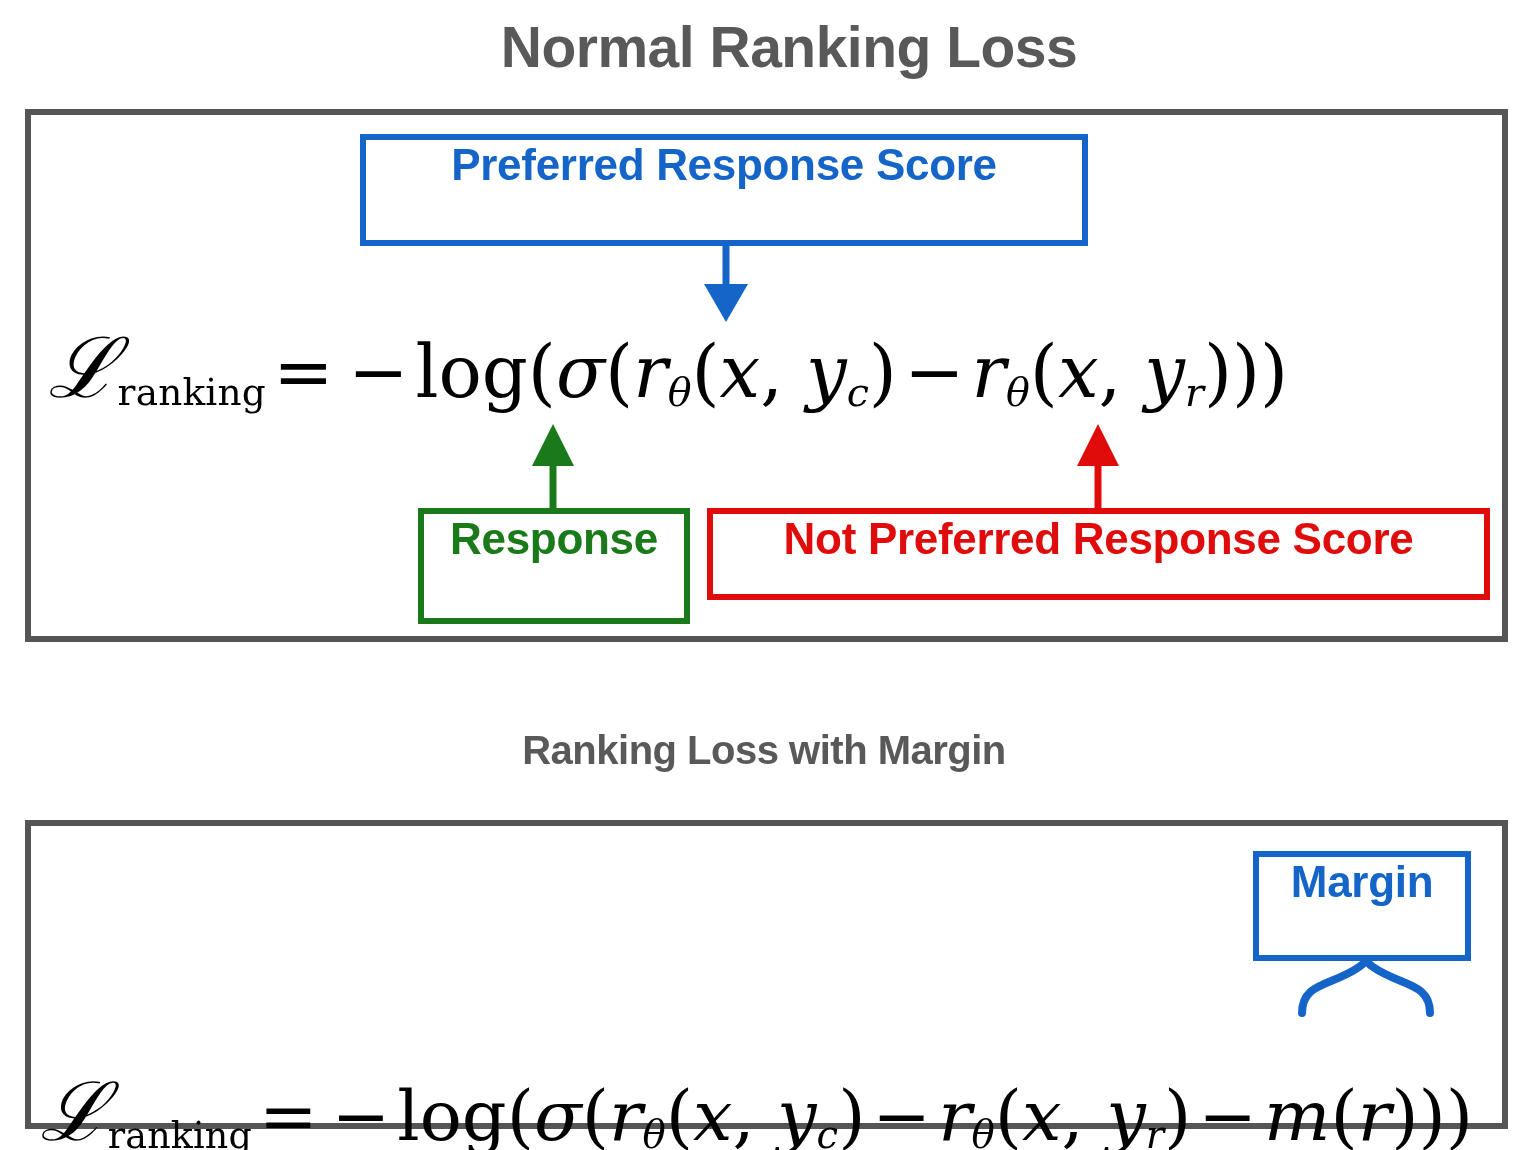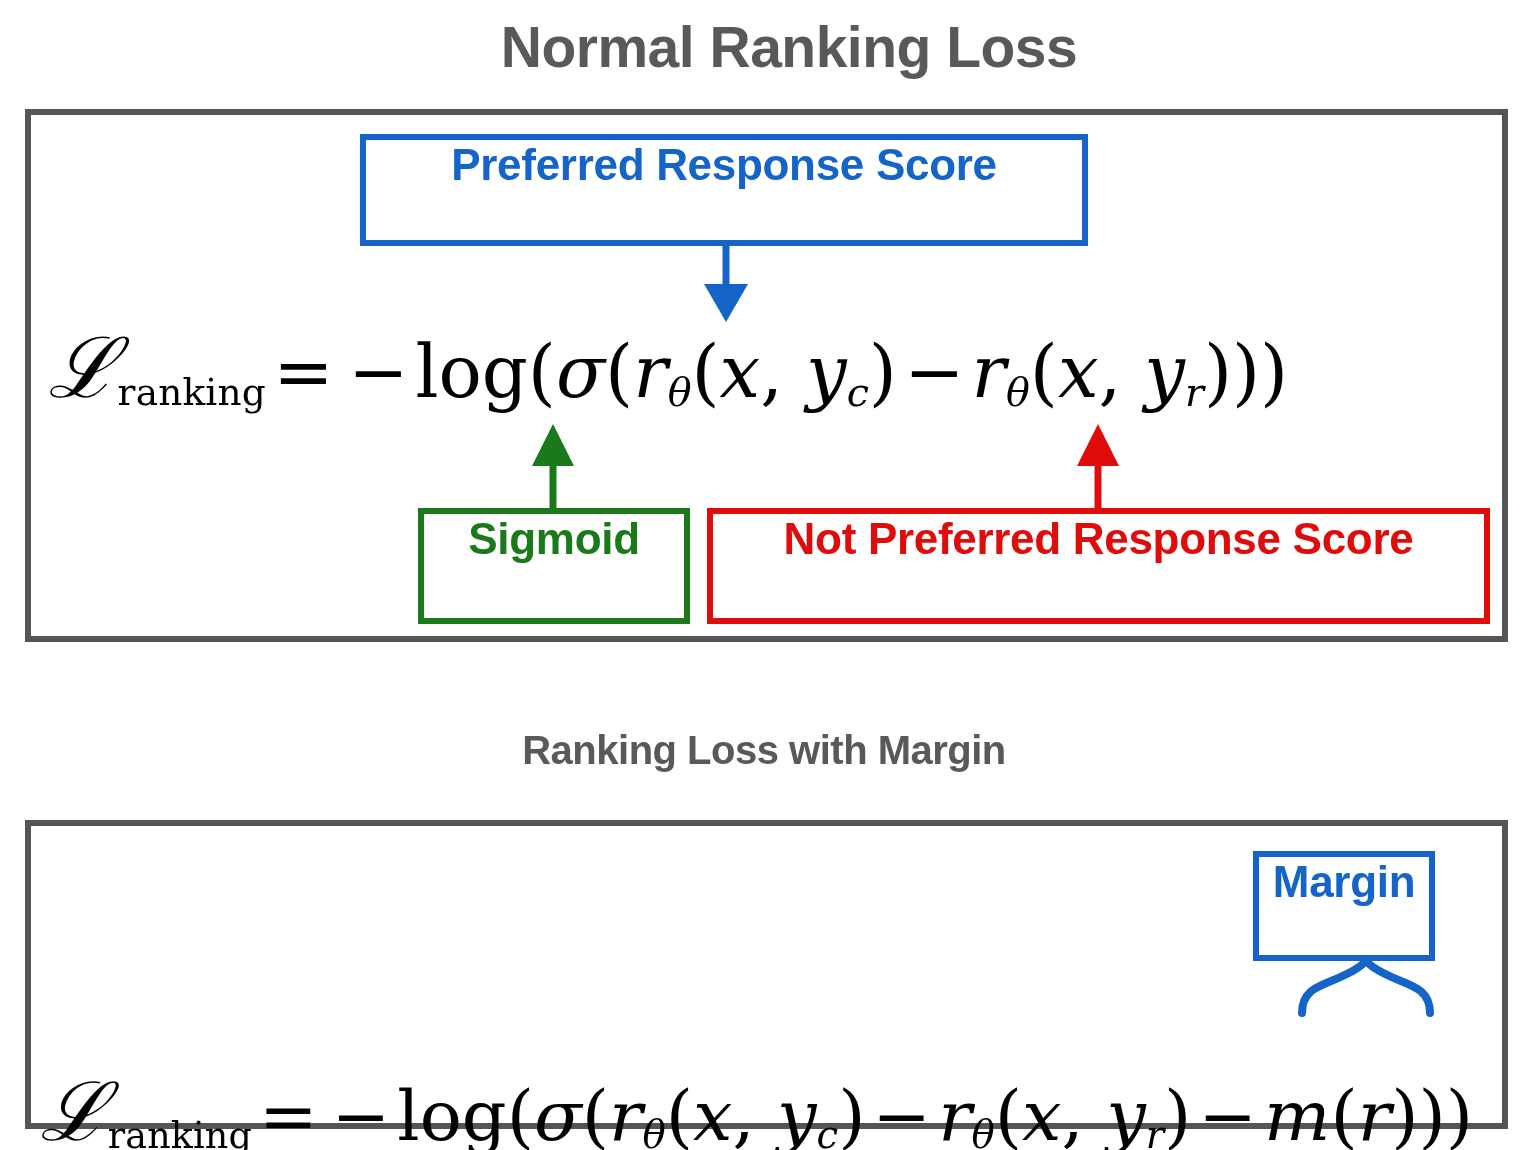--- a/index.html
+++ b/index.html
@@ -89,25 +89,25 @@
   }
   #box-preferred {
     left: 360px; top: 134px; width: 728px; height: 112px;
     border: 6px solid #1565C8; color: #1565C8; font-size: 44px;
   }
   #box-sigmoid {
     left: 418px; top: 508px; width: 272px; height: 116px;
     border: 6px solid #1A7A1A; color: #1A7A1A; font-size: 44px;
   }
   #box-notpreferred {
-    left: 707px; top: 508px; width: 783px; height: 116px;
+    left: 707px; top: 508px; width: 783px; height: 92px;
     border: 6px solid #E00C0C; color: #E00C0C; font-size: 44px;
   }
   #box-margin {
-    left: 1253px; top: 851px; width: 182px; height: 110px;
+    left: 1253px; top: 851px; width: 218px; height: 110px;
     border: 6px solid #1565C8; color: #1565C8; font-size: 44px;
   }
 
   
   #connectors {
     position: absolute;
     left: 0; top: 0;
     width: 1528px; height: 1150px;
     pointer-events: none;
   }
@@ -119,21 +119,21 @@
 
 <div class="panel" id="panel-normal"></div>
 
 <div class="formula" id="formula-normal"><span class="cal">ℒ</span><span class="sub">ranking</span><span class="op">=</span><span class="op">−</span><span class="rm">log</span><span class="paren">(</span><span class="it">σ</span><span class="paren">(</span><span class="it">r</span><span class="subi">θ</span><span class="paren">(</span><span class="it">x</span><span class="rm">,</span>&nbsp;<span class="it">y</span><span class="subi">c</span><span class="paren">)</span><span class="op">−</span><span class="it">r</span><span class="subi">θ</span><span class="paren">(</span><span class="it">x</span><span class="rm">,</span>&nbsp;<span class="it">y</span><span class="subi">r</span><span class="paren">)))</span></div>
 
 <div class="label-box" id="box-preferred">
     <span>Preferred Response Score</span>
   </div>
 
 <div class="label-box" id="box-sigmoid">
-    <span>Sigmoid</span>
+    <span>Response</span>
   </div>
 
 <div class="label-box" id="box-notpreferred">
     <span>Not Preferred Response Score</span>
   </div>
 
 <div class="section-title" id="title-margin">Ranking Loss with Margin</div>
 
 <div class="panel" id="panel-margin"></div>
 

